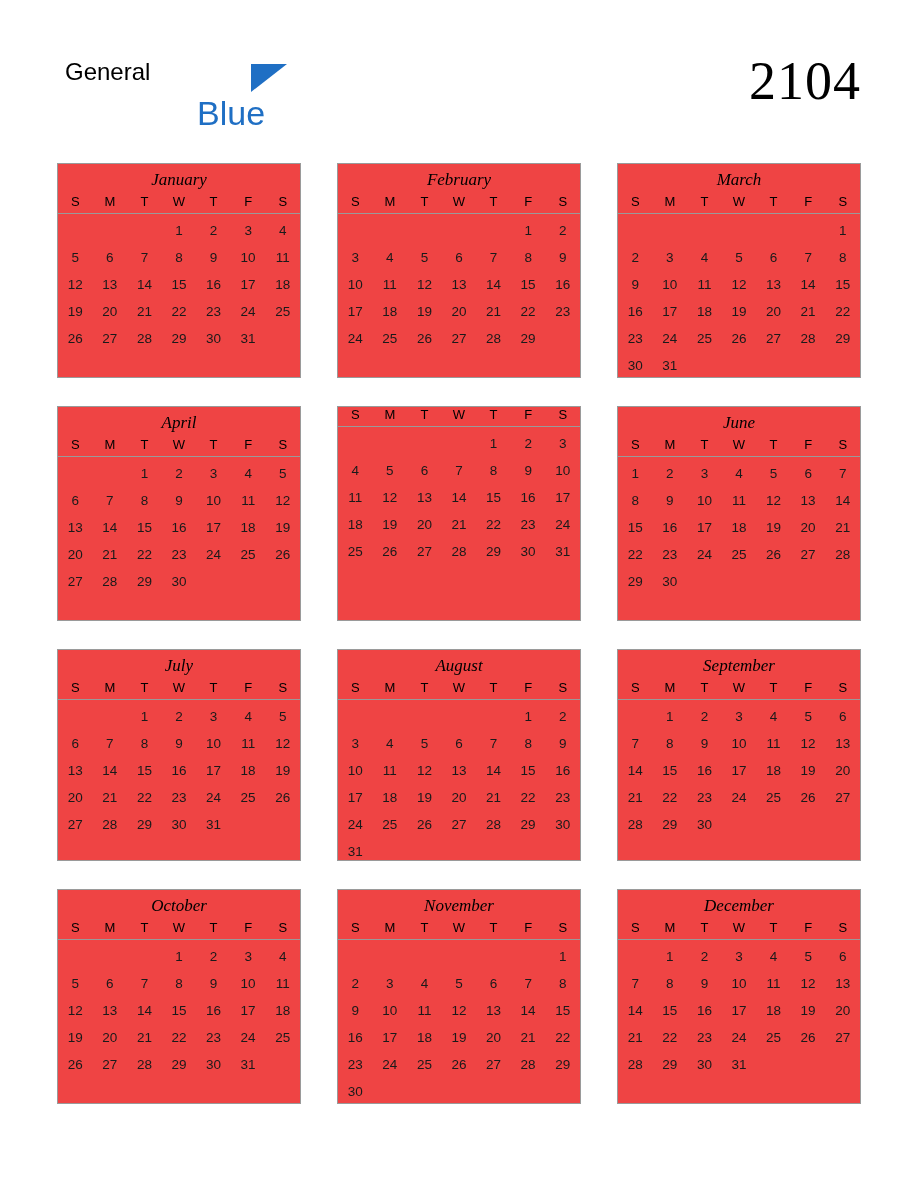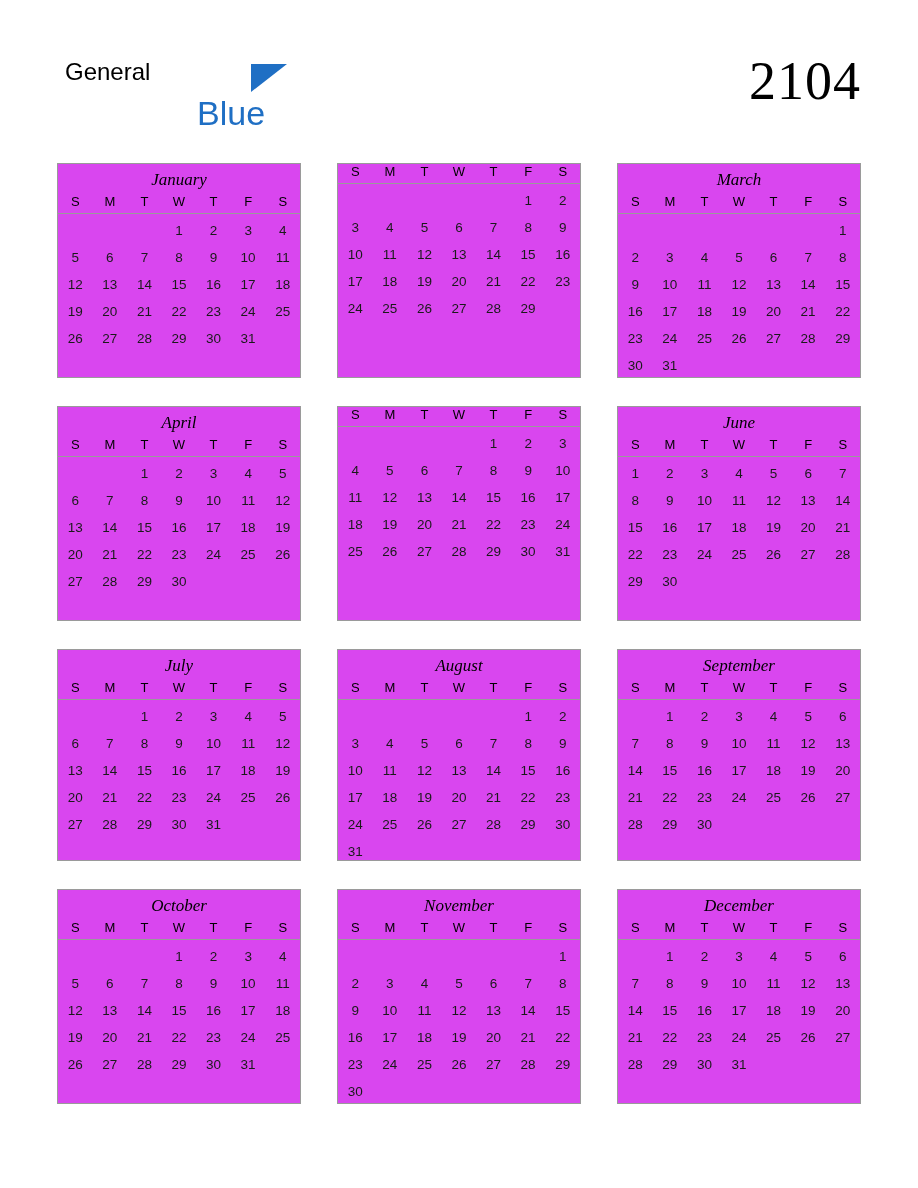--- a/index.html
+++ b/index.html
@@ -74,21 +74,21 @@
     top: 163px;
     left: 57px;
     width: 804px;
     display: grid;
     grid-template-columns: repeat(3, 244px);
     grid-column-gap: 36px;
     grid-row-gap: 28px;
   }
   .month {
     border: 1px solid #9a9a9a;
-    background: #d946ef;
+    background: #ef4444;
     box-sizing: border-box;
     padding: 0;
   }
   .month-r1 { height: 215px; }
   .month-r2 { height: 215px; }
   .month-r3 { height: 212px; }
   .month-r4 { height: 215px; }
 
   .month-name {
     text-align: center;
@@ -194,20 +194,21 @@
           <div class="day">27</div>
           <div class="day">28</div>
           <div class="day">29</div>
           <div class="day">30</div>
           <div class="day">31</div>
           <div class="day empty"></div>
         </div>
       </div>
     </div>
     <div class="month month-r1">
+      <div class="month-name">February</div>
       <div class="dow-row">
         <div class="dow">S</div>
         <div class="dow">M</div>
         <div class="dow">T</div>
         <div class="dow">W</div>
         <div class="dow">T</div>
         <div class="dow">F</div>
         <div class="dow">S</div>
       </div>
       <div class="weeks">

